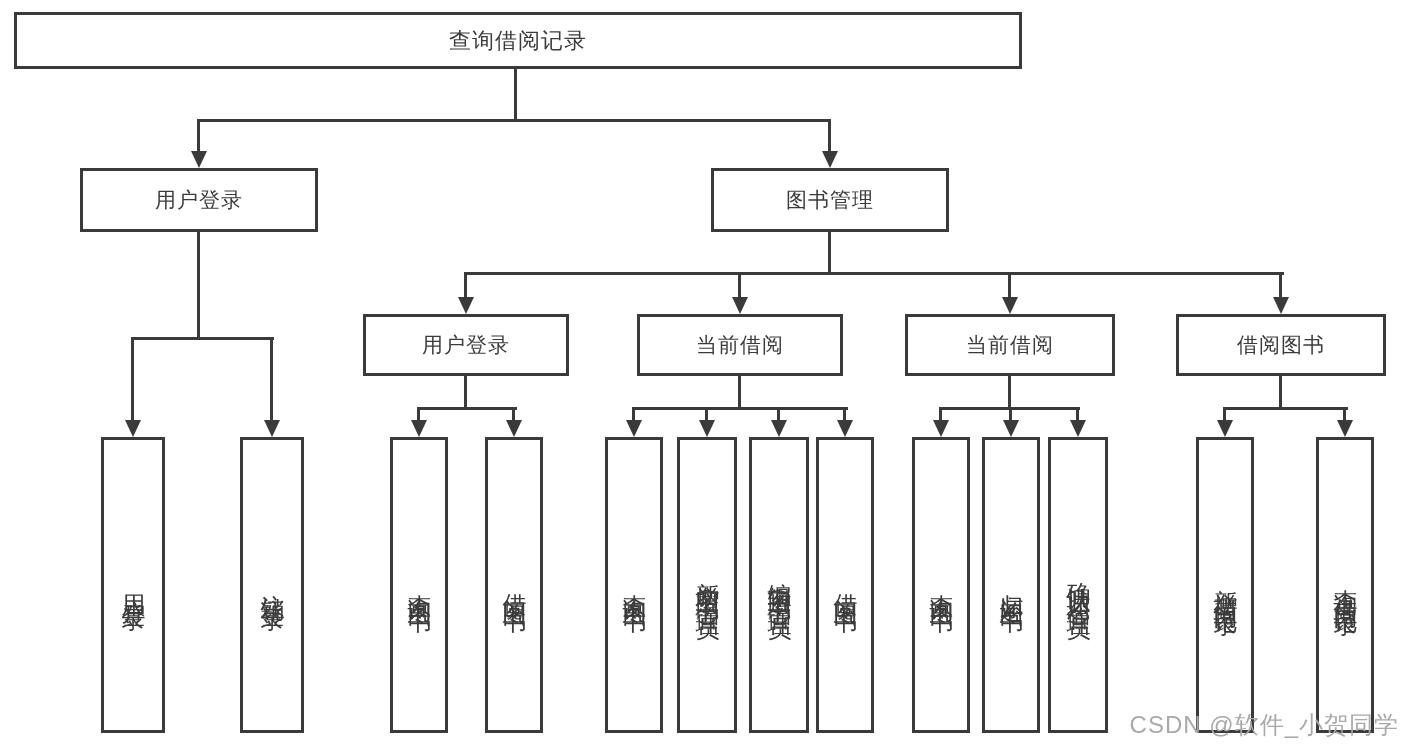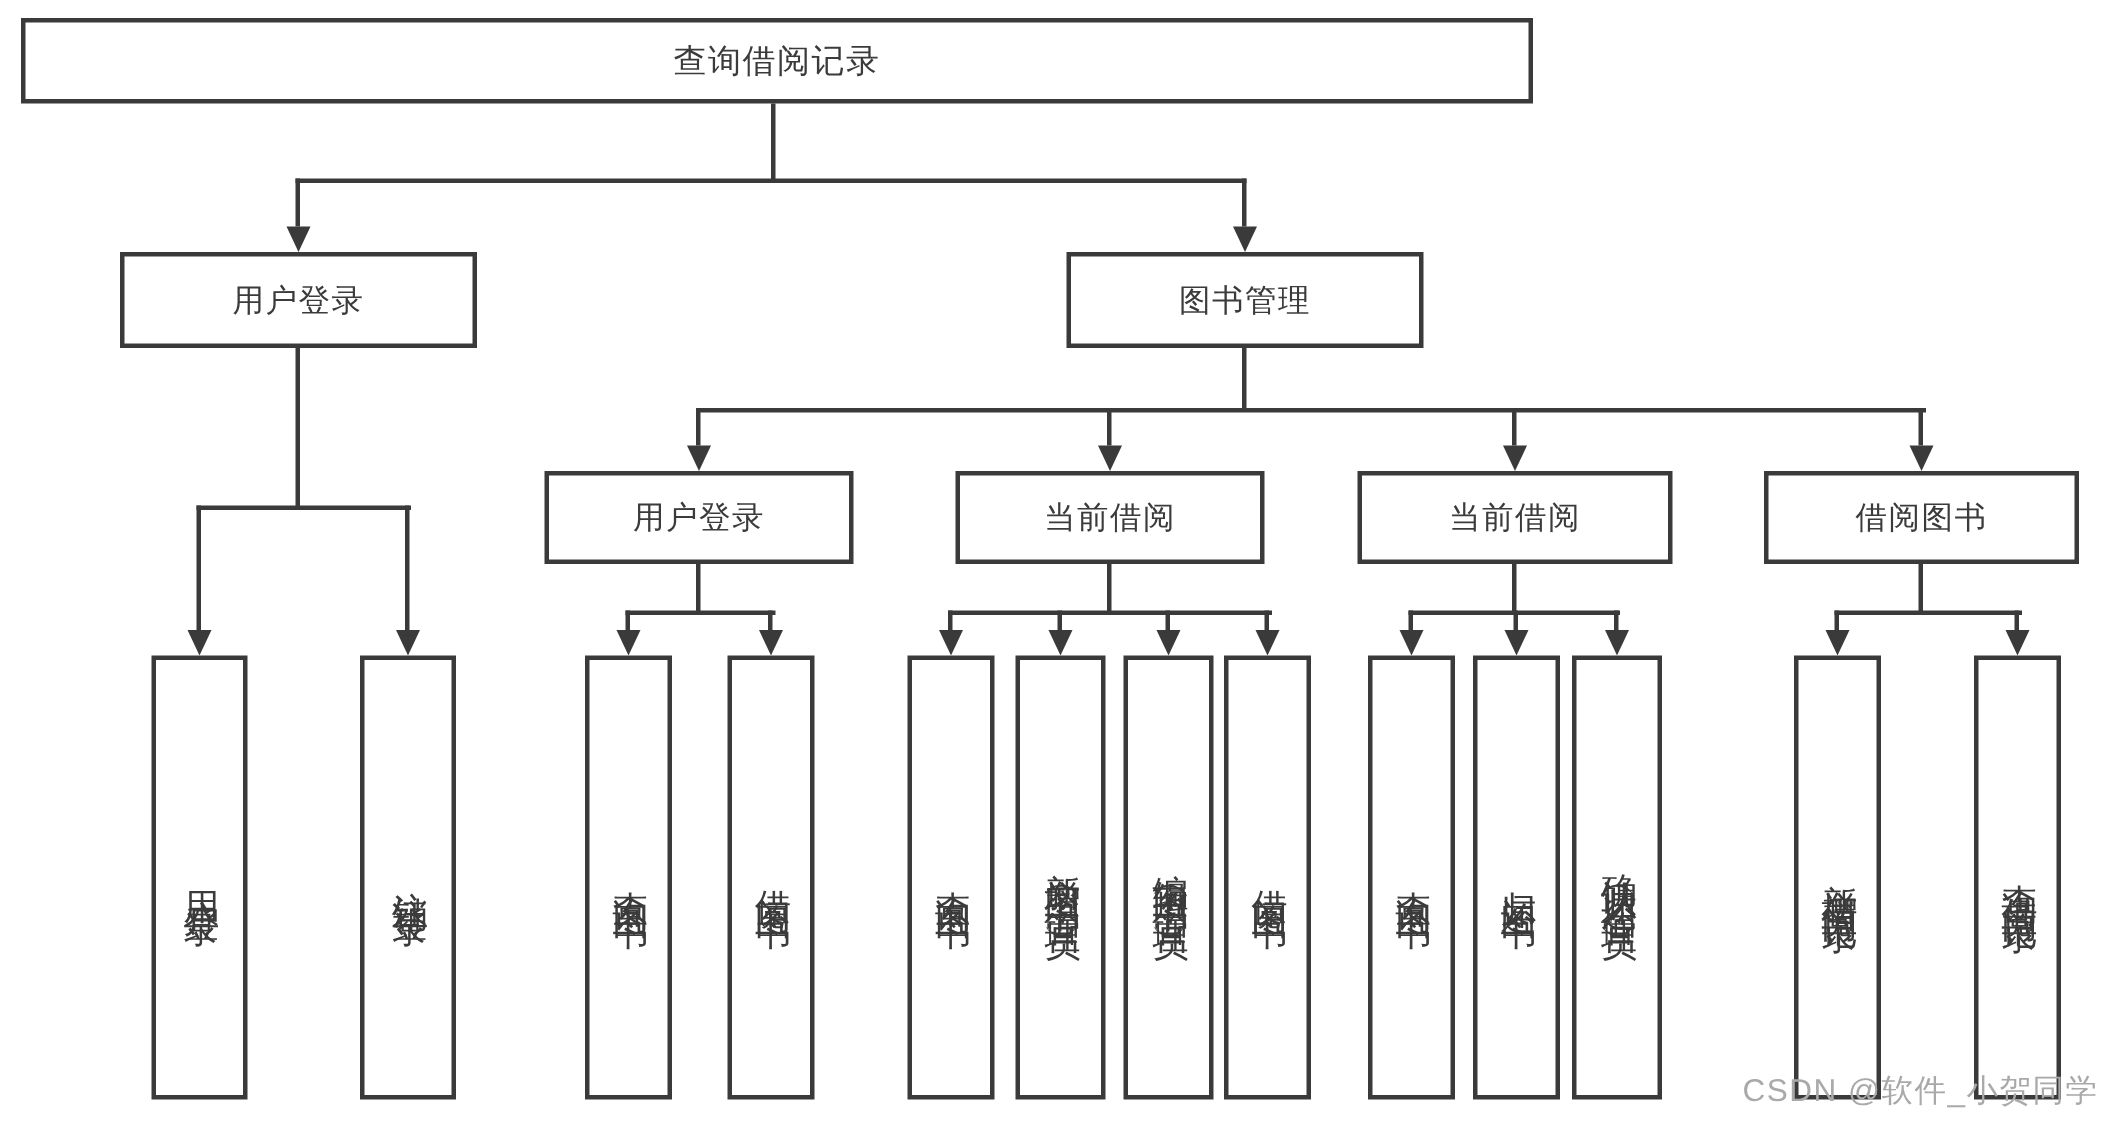--- a/index.html
+++ b/index.html
@@ -25,21 +25,21 @@
   }
   .lv{position:absolute;width:3px;background:var(--line,#3a3a3a);}
   .lh{position:absolute;height:3px;background:var(--line,#3a3a3a);}
   .arrow{
     position:absolute;width:0;height:0;
     border-left:8px solid transparent;border-right:8px solid transparent;
     border-top:17px solid var(--line,#3a3a3a);
   }
   .watermark{
     position:absolute;right:6px;bottom:6px;z-index:5;
-    font-size:21px;color:var(--watermark,#a9a9a9);
+    font-size:24px;color:var(--watermark,#a9a9a9);
     letter-spacing:1px;
   }
 </style>
 </head>
 <body>
 
 <div class="stage">
 
   <div class="node h root" style="left:14px;top:12px;width:1008px;height:57px">
     <span class="lbl">查询借阅记录</span>

